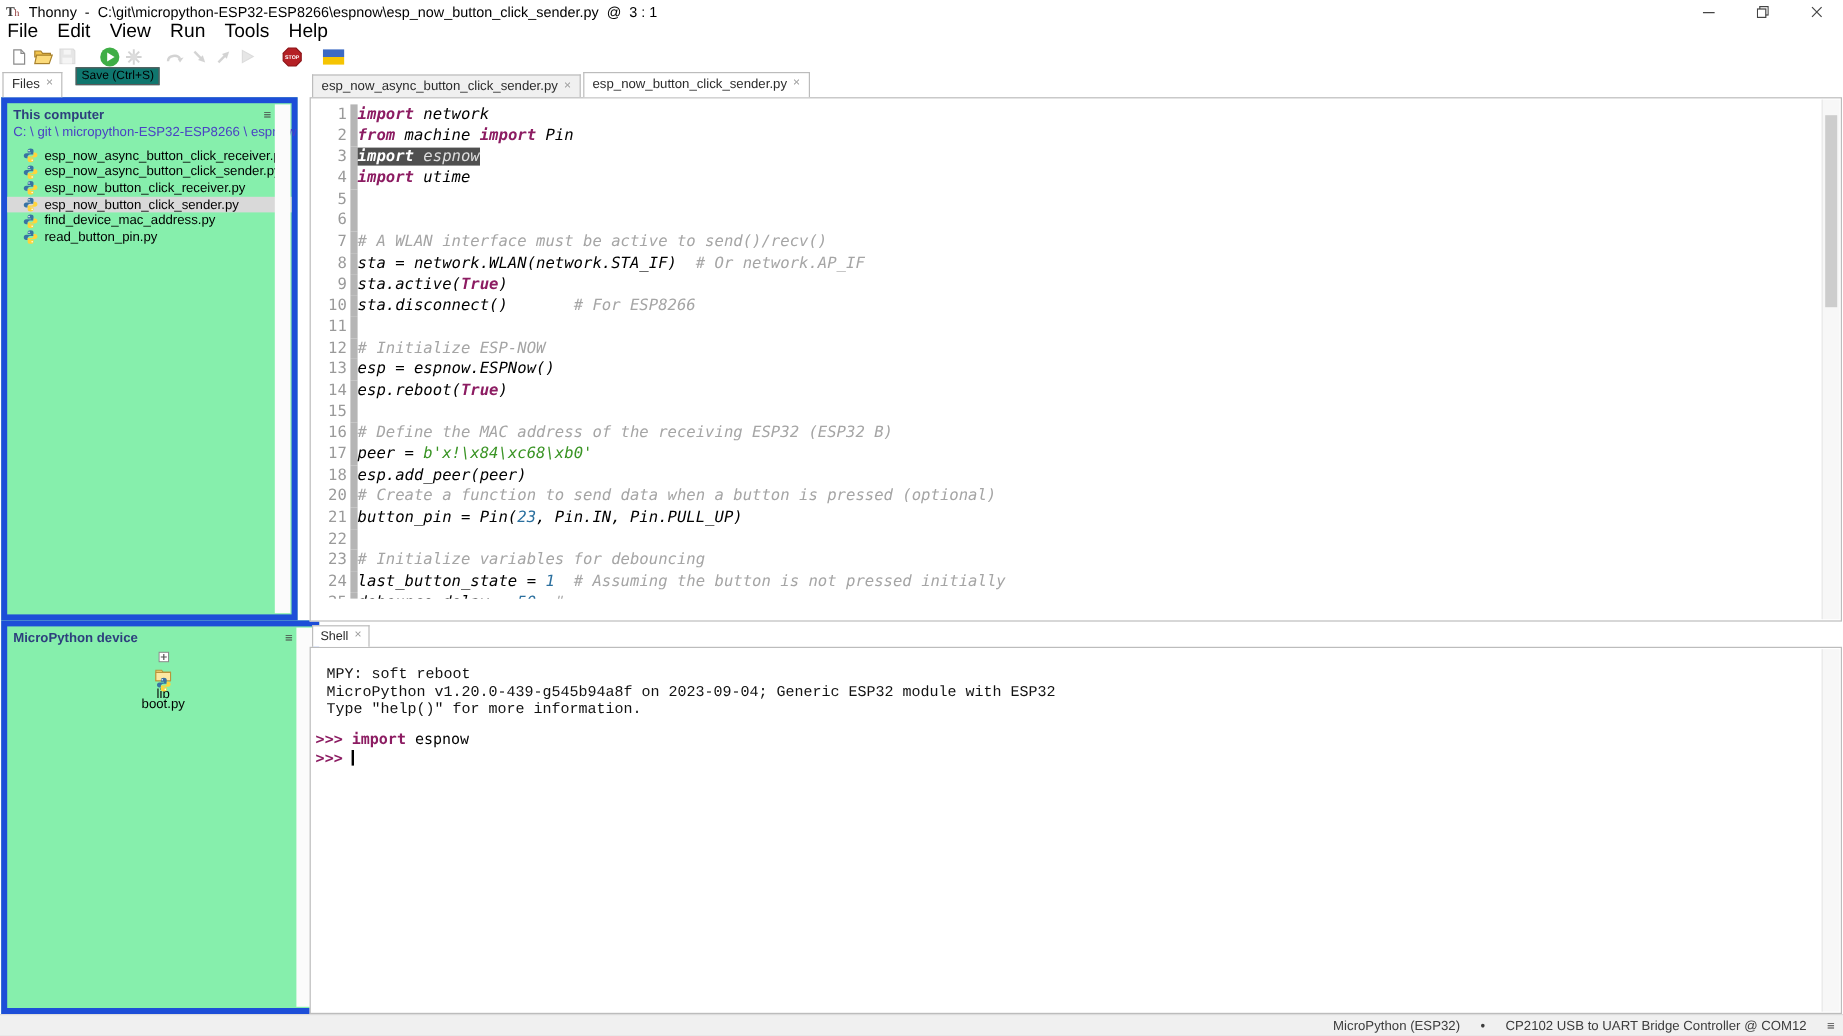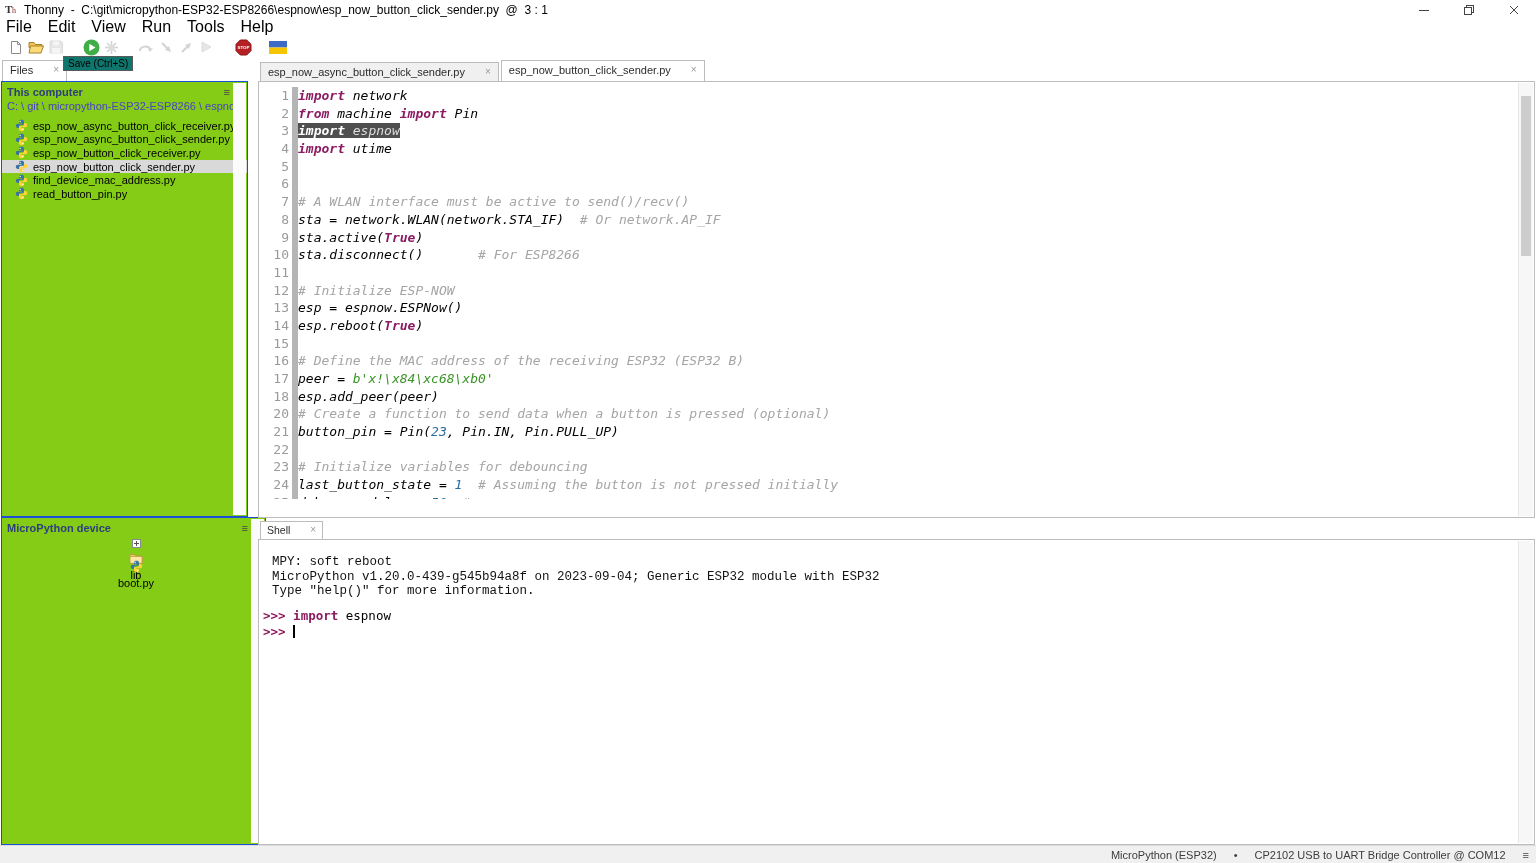--- a/index.html
+++ b/index.html
@@ -20,27 +20,27 @@
 
   
   .toolbar{position:absolute;top:36px;left:0;right:0;height:22px;display:flex;align-items:center;padding-left:6px;}
   .tb{width:20px;height:18px;display:flex;align-items:center;justify-content:center;background:none;border:none;padding:0;}
   .tb.disabled{opacity:.45;filter:grayscale(1);}
   .tooltip{position:absolute;top:56px;left:63px;background:#0f766e;border:1px solid #5a5a5a;
            font-size:10px;padding:1px 4px;z-index:60;}
 
   
   .tabstrip{position:absolute;display:flex;align-items:flex-end;height:23px;font-size:11px;}
-  .tab{display:flex;align-items:center;gap:20px;border:1px solid #bcbcbc;border-bottom:none;
+  .tab{display:flex;align-items:center;gap:5px;border:1px solid #bcbcbc;border-bottom:none;
        background:#f0f0f0;padding:3px 7px 3px 7px;margin-right:2px;color:#2b2b2b;position:relative;}
   .tab.active{background:#fff;z-index:6;padding-bottom:5px;}
   .tab .tclose{color:#9a9a9a;font-size:10px;line-height:8px;}
 
   
-  .panel{position:absolute;background:#84cc16;border:1px solid #1d4ed8;box-sizing:border-box;}
+  .panel{position:absolute;background:#86efac;border:5px solid #1d4ed8;box-sizing:border-box;text-align:right;}
   #files-panel{left:1px;top:81px;width:247px;height:436px;}
   #device-panel{left:1px;top:517px;width:265px;height:328px;}
   .p-head{display:flex;align-items:center;padding:4px 3px 0 5px;font-size:11px;font-weight:bold;}
   #files-panel .p-head,.p-head .hd{color:#2d3f7d;}
   #device-panel .p-head .hd{color:#2d3f7d;}
   .p-head .spacer{flex:1;}
   .breadcrumb{font-size:11px;color:#4a42c4;padding:2px 0 0 5px;white-space:pre;}
   .flist{margin-top:7px;}
   .frow{display:flex;align-items:center;gap:5px;height:13.6px;font-size:11px;padding-left:13px;white-space:nowrap;}
   .frow.selected{background:#d9d9d9;}

